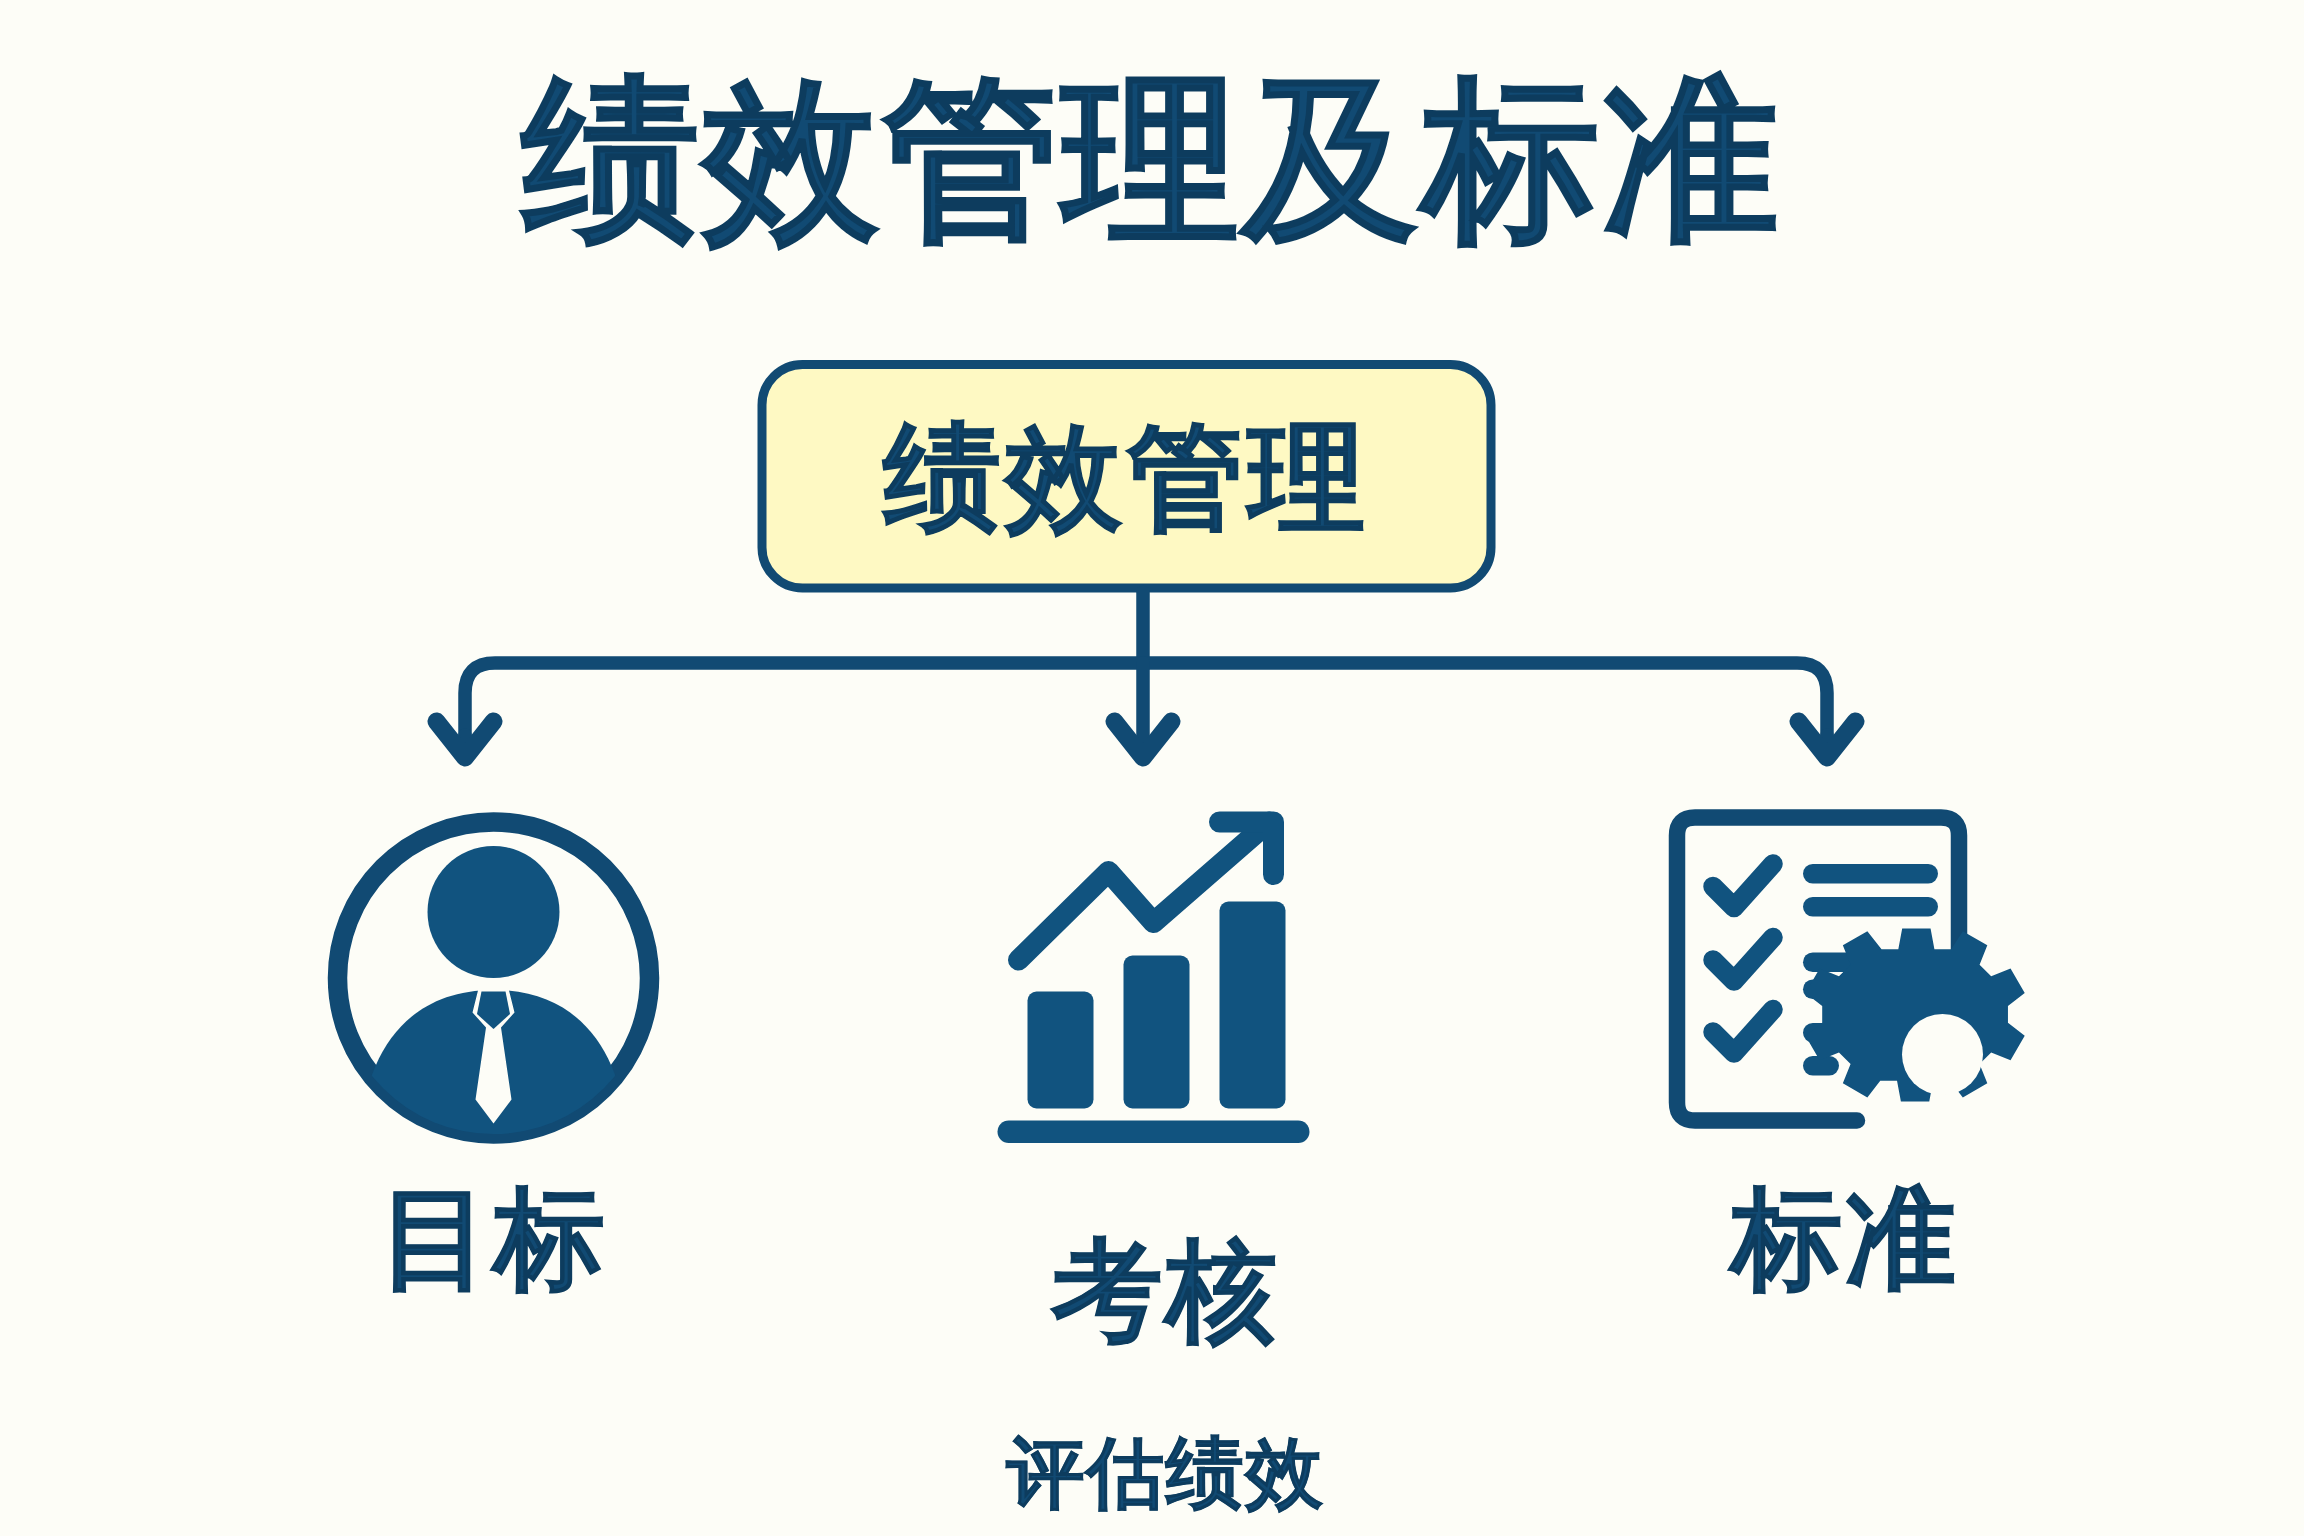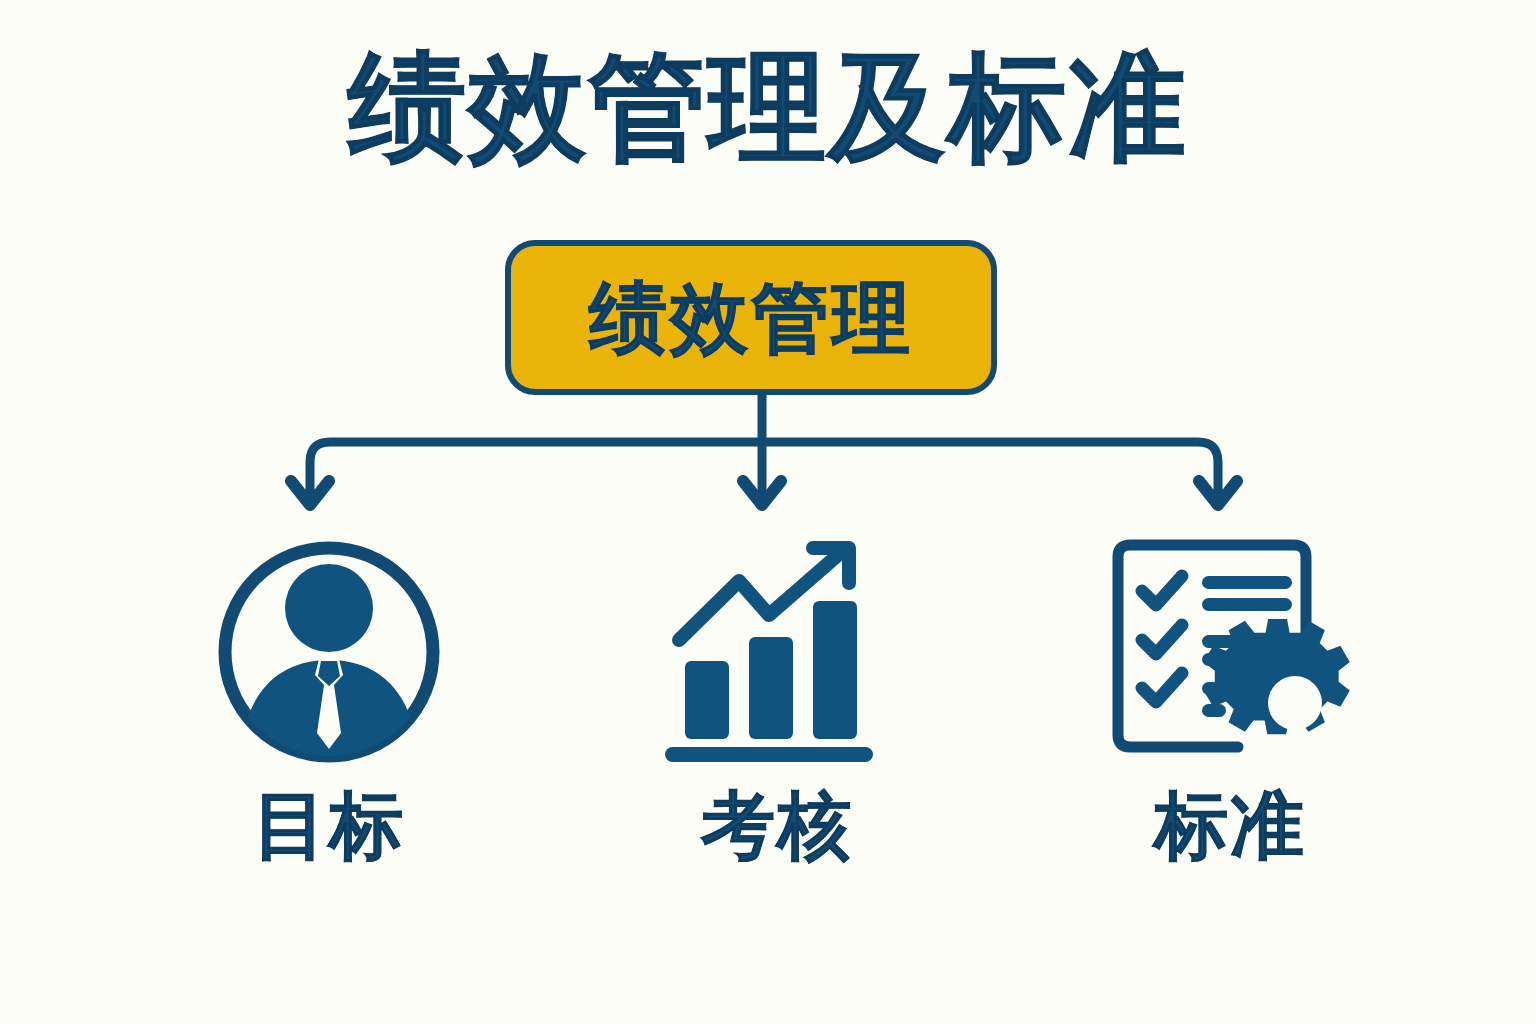--- a/index.html
+++ b/index.html
@@ -41,21 +41,21 @@
   
   .root-box {
     position: absolute;
     left: 505px;
     top: 240px;
     width: 492px;
     height: 155px;
     border: 6px solid #114a73;
     border-radius: 30px;
     box-sizing: border-box;
-    background: #eab308;
+    background: #fef9c3;
     display: flex;
     align-items: center;
     justify-content: center;
   }
   .root-box-label {
     font-size: 78px;
     font-weight: 700;
     color: #114a73;
     letter-spacing: 3px;
     line-height: 1;
@@ -83,21 +83,21 @@
   }
   .column {
     position: absolute;
     top: 0;
     width: 380px;
     display: flex;
     flex-direction: column;
     align-items: center;
   }
   .col-1 { left: 127px; }
-  .col-2 { left: 575px; }
+  .col-2 { left: 575px; gap: 35px; }
   .col-3 { left: 1028px; text-align: right; }
 
   .icon-wrap {
     height: 248px;
     display: flex;
     align-items: flex-end;
     justify-content: center;
   }
 
   .col-heading {
@@ -187,20 +187,21 @@
 
           <rect x="4" y="214" width="208" height="15" rx="7.5" fill="#11537f"></rect>
 
           <g fill="none" stroke="#11537f" stroke-width="14" stroke-linecap="round" stroke-linejoin="round">
             <path d="M 18 107 L 78 48 L 108 82 L 185 15"></path>
             <path d="M 152 15 L 188 15 L 188 50"></path>
           </g>
         </svg>
       </div>
       <div class="col-heading">考核</div>
+      <div class="col-sub">评估绩效</div>
     </div>
 
     <div class="column col-3">
       <div class="icon-wrap">
         <svg width="248" height="238" viewBox="0 0 248 238">
 
           <path d="M 200 116 L 200 22 Q 200 10 188 10 L 24 10 Q 12 10 12 22 L 12 200 Q 12 212 24 212 L 132 212" fill="none" stroke="#114a73" stroke-width="11" stroke-linecap="round" stroke-linejoin="round"></path>
 
           <g fill="none" stroke="#11537f" stroke-width="13" stroke-linecap="round" stroke-linejoin="round">
             <path d="M 36 56 L 50 70 L 76 41"></path>

